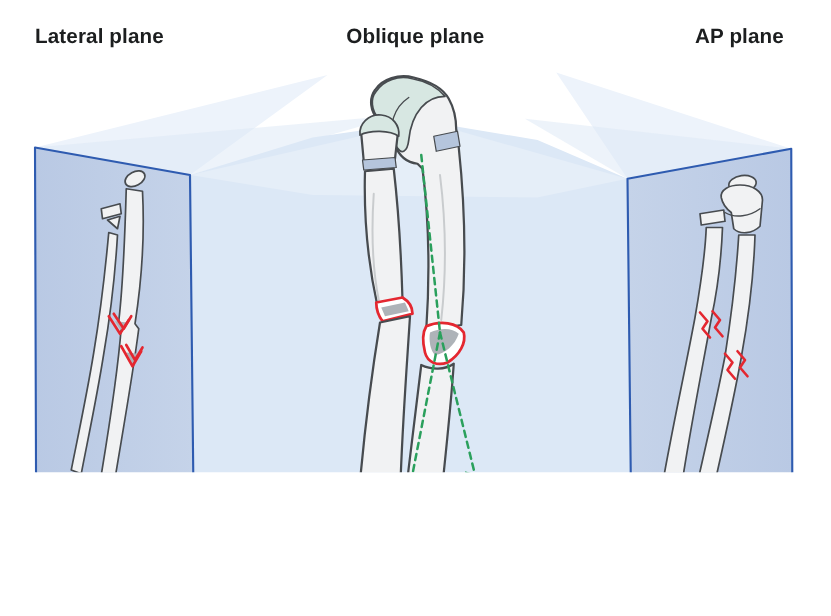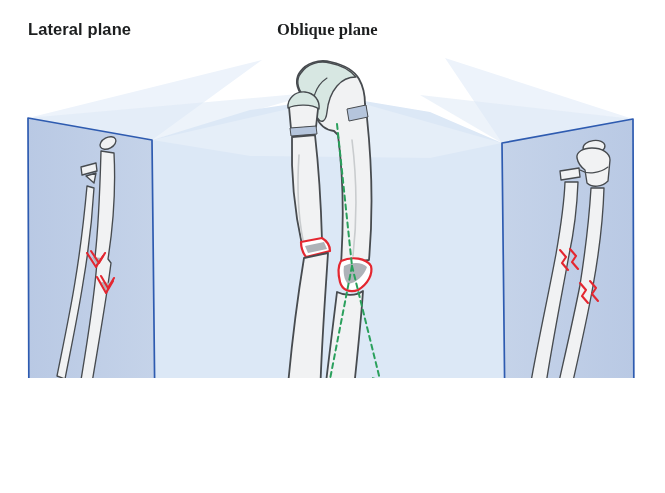--- a/index.html
+++ b/index.html
@@ -12,21 +12,21 @@
   }
   .stage svg{position:absolute;left:0;top:0;}
   .plane-label{
     position:absolute;top:20px;
     font:600 16.5px "Liberation Sans", sans-serif;
     color:var(--label-color,#1c1e1f);
     letter-spacing:.1px;
     white-space:nowrap;
   }
   #label-lateral{left:28px;}
-  #label-oblique{left:277px;font-family:Liberation Serif, serif;}
+  #label-oblique{left:277px;}
   #label-ap{left:556px;}
   .ao-logo{
     position:absolute;left:560px;top:426px;
     font:bold 37px "DejaVu Sans", sans-serif;
     color:var(--ao-navy,#1d3c96);
     letter-spacing:-2px;
     line-height:1;
   }
   
   .fan   {fill:var(--fan-light,#edf3fb);}
@@ -171,14 +171,15 @@
       <path class="dash" d="M 352,266 L 403,473"></path>
       <g>
         <path class="arrow-line" d="M 326,396 C 343,404 362,401 376,390"></path>
         <polygon class="arrow-head" points="372,377 392,383 377,397"></polygon>
       </g>
     </g>
   </svg>
 
   <div class="plane-label" id="label-lateral">Lateral plane</div>
   <div class="plane-label" id="label-oblique">Oblique plane</div>
+  <div class="plane-label" id="label-ap">AP plane</div>
 
 </div>
 
 </body></html>

